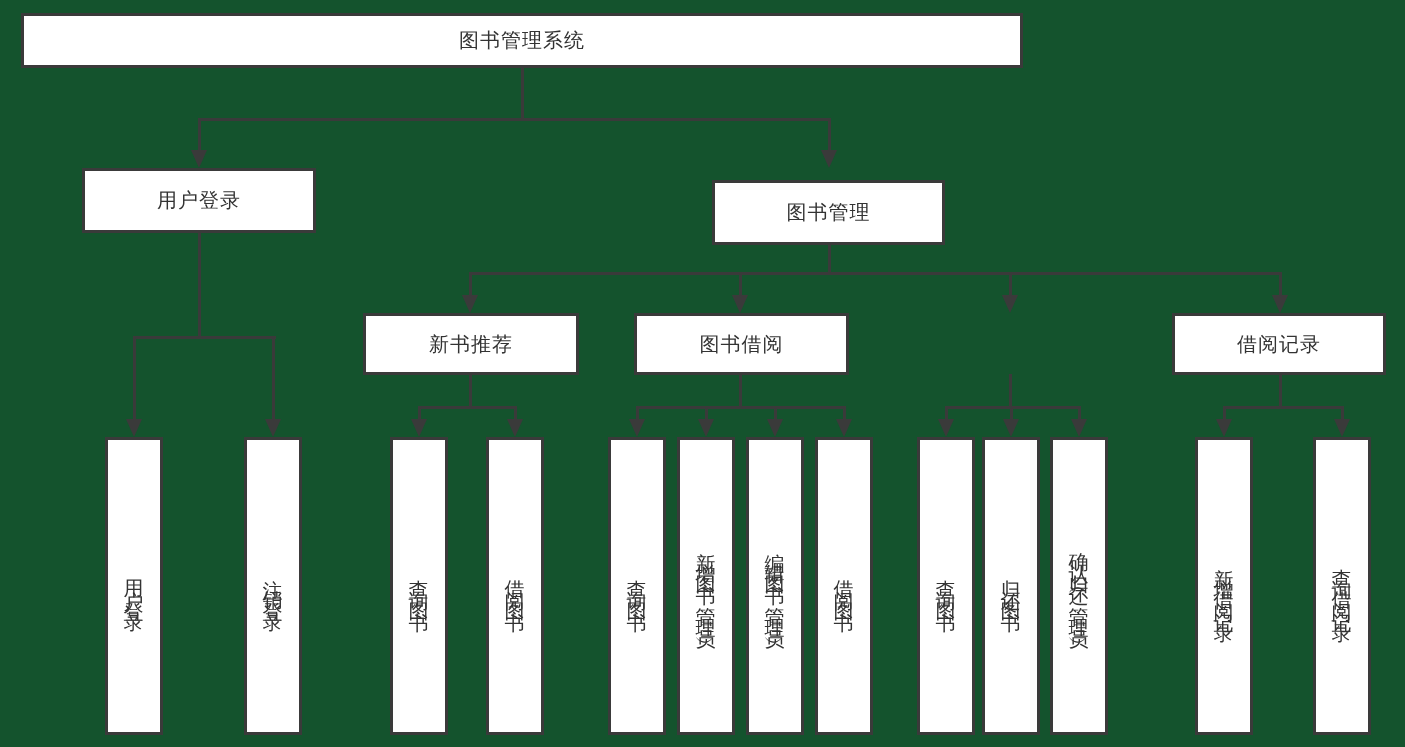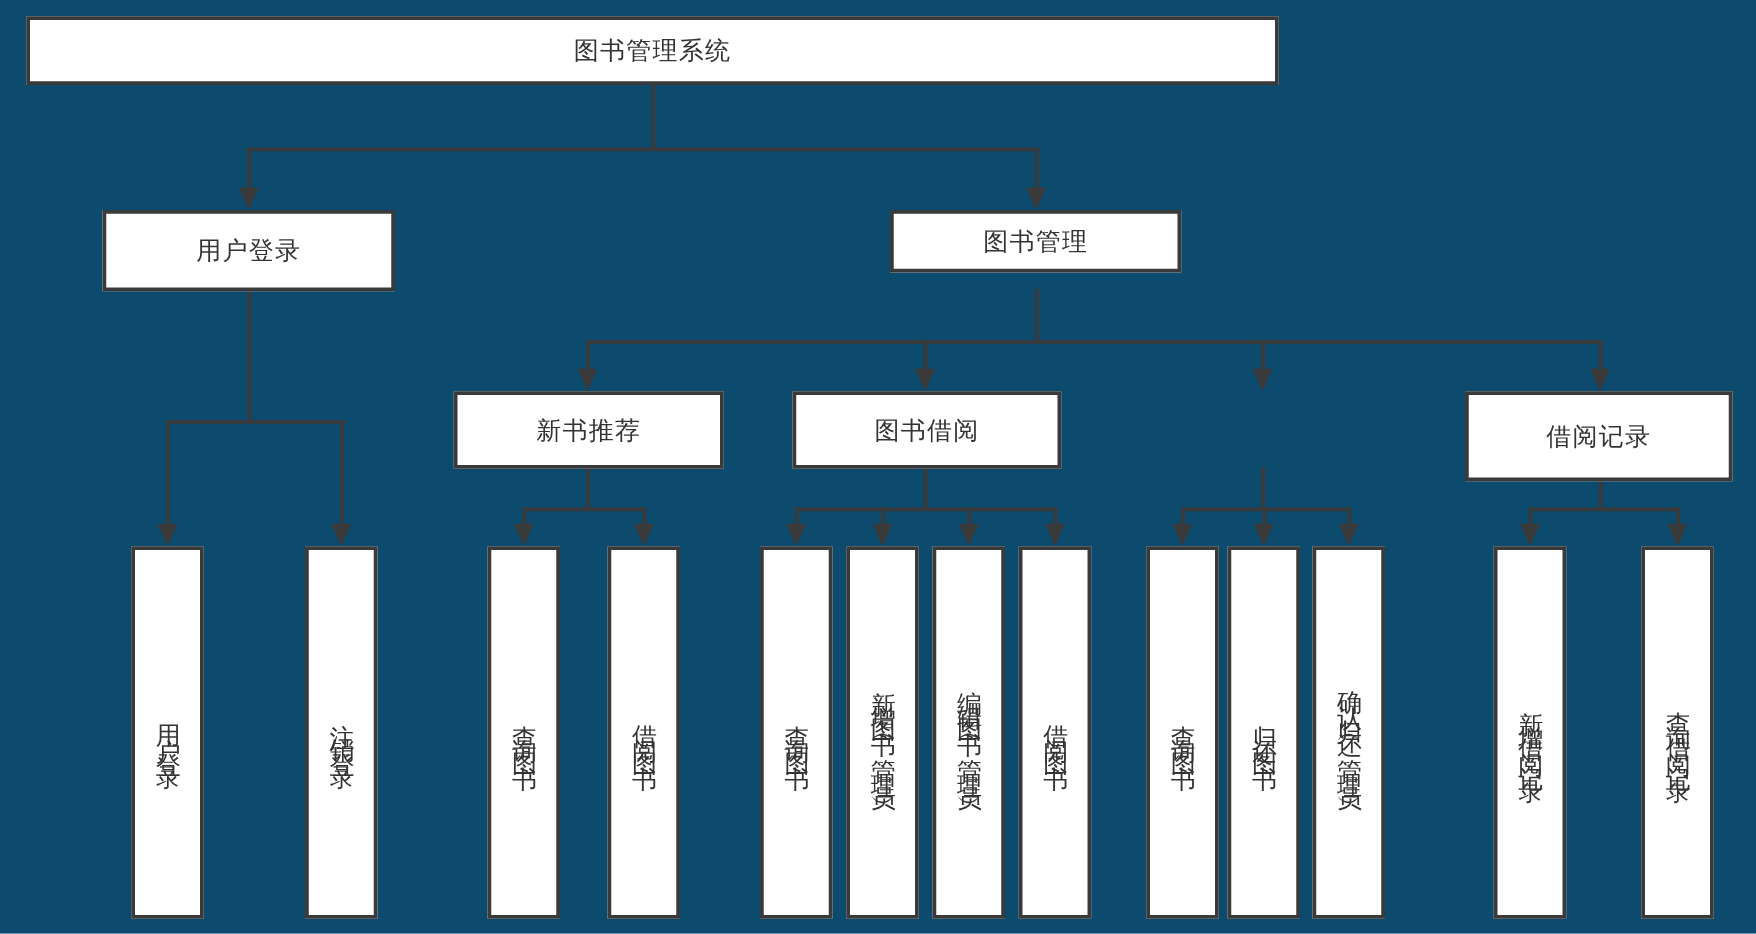--- a/index.html
+++ b/index.html
@@ -1,17 +1,17 @@
 <!DOCTYPE html>
 <html><head>
 <meta charset="utf-8">
 <style>
   html,body { margin:0; padding:0; background:#ffffff; }
   .canvas {
-    position:relative; width:1405px; height:747px; background:#0c4a6e;
+    position:relative; width:1405px; height:747px; background:#14532d;
     font-family:"Liberation Sans", sans-serif; color:#333333; overflow:hidden;
   }
   
   .box {
     position:absolute; background:#ffffff; border:3px solid #3a3a3a;
     box-sizing:border-box; display:flex; align-items:center; justify-content:center;
     font-size:20px; letter-spacing:1px; z-index:2;
   }
   
   .leaf {
@@ -101,31 +101,31 @@
   <div class="vline" style="left:1341px;top:406px;height:15px"></div>
   <div class="arrow" style="left:1334px;top:419px"></div>
 
   <div class="box" style="left:21px;top:13px;width:1002px;height:55px">
     <span>图书管理系统</span>
   </div>
 
   <div class="box" style="left:82px;top:168px;width:234px;height:65px">
     <span>用户登录</span>
   </div>
-  <div class="box" style="left:712px;top:168px;width:233px;height:50px">
+  <div class="box" style="left:712px;top:180px;width:233px;height:65px">
     <span>图书管理</span>
   </div>
 
   <div class="box" style="left:634px;top:313px;width:215px;height:62px">
     <span>图书借阅</span>
   </div>
   <div class="box" style="left:363px;top:313px;width:216px;height:62px">
     <span>新书推荐</span>
   </div>
-  <div class="box" style="left:1172px;top:313px;width:214px;height:72px">
+  <div class="box" style="left:1172px;top:313px;width:214px;height:62px">
     <span>借阅记录</span>
   </div>
 
   <div class="leaf" style="left:105px;top:437px">
     <span class="vtxt">用户登录</span>
   </div>
   <div class="leaf" style="left:244px;top:437px">
     <span class="vtxt">注销登录</span>
   </div>
 

